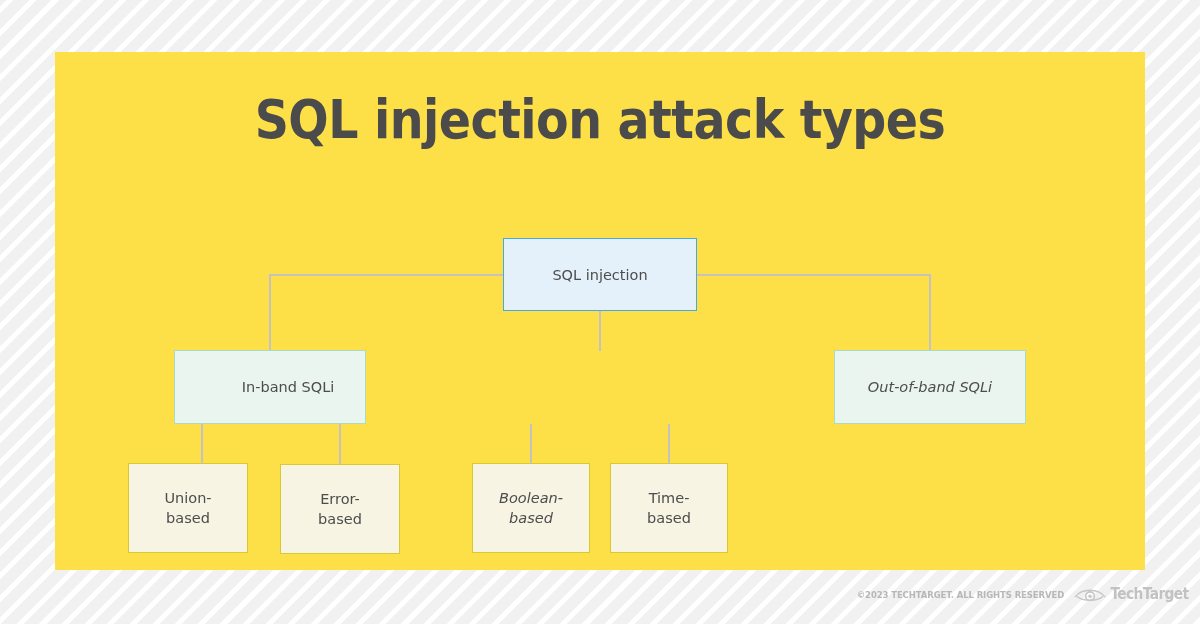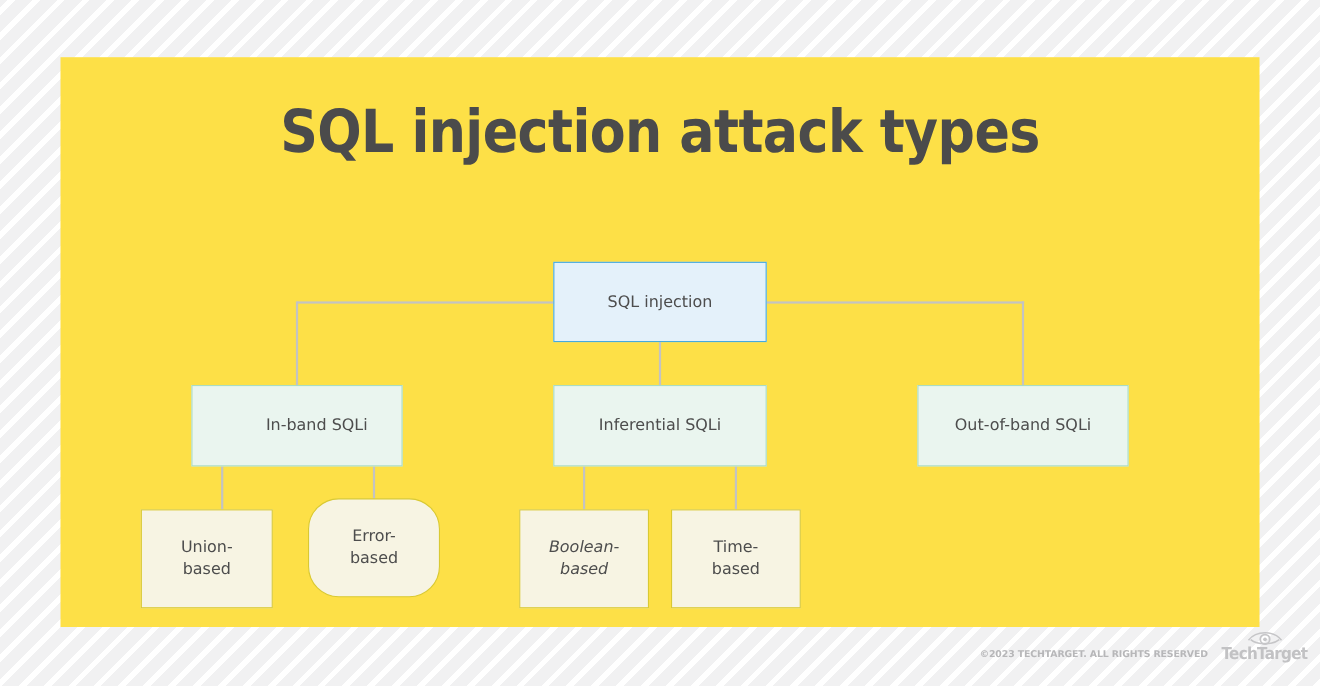--- a/index.html
+++ b/index.html
@@ -96,25 +96,25 @@
     background: #f7f4e3;
     border-color: #d9c933;
   }
 
   
   #node-sql-injection   { left: 503px; top: 190px; width: 194px; height: 73px; }
 
   
   #node-in-band         { left: 174px; top: 302px; width: 192px; height: 74px; padding-left: 36px; }
   #node-inferential     { left: 503px; top: 302px; width: 194px; height: 74px; }
-  #node-out-of-band     { left: 834px; top: 302px; width: 192px; height: 74px; }
+  #node-out-of-band     { left: 834px; top: 302px; width: 192px; height: 74px; font-style: italic; }
 
   
   #node-union-based     { left: 128px; top: 415px; width: 120px; height: 90px; }
-  #node-error-based     { left: 280px; top: 405px; width: 120px; height: 90px; border-radius: 28px; }
+  #node-error-based     { left: 280px; top: 416px; width: 120px; height: 90px; }
   #node-boolean-based   { left: 472px; top: 415px; width: 118px; height: 90px; font-style: italic; }
   #node-time-based      { left: 610px; top: 415px; width: 118px; height: 90px; }
 
   
   .conn {
     position: absolute;
     background: #c3c3c3;
   }
   .conn-v { width: 1.6px; }
   .conn-h { height: 1.6px; }
@@ -148,21 +148,21 @@
     font-family: "DejaVu Sans", sans-serif;
     font-size: 8.5px;
     font-weight: bold;
     letter-spacing: -0.1px;
     color: #b7b7b9;
     white-space: nowrap;
     padding-bottom: 2px;
   }
   #tt-logo {
     display: flex;
-    flex-direction: column;
+    flex-direction: row;
     align-items: center;
     line-height: 1;
   }
   #tt-wordmark {
     font-family: "DejaVu Sans", sans-serif;
     font-size: 15px;
     font-weight: bold;
     letter-spacing: -0.7px;
     color: #c2c2c4;
     transform: scaleX(0.92);
@@ -188,23 +188,20 @@
     <div class="conn conn-v" id="conn-inband-error-v"></div>
     <div class="conn conn-v" id="conn-inf-bool-v"></div>
     <div class="conn conn-v" id="conn-inf-time-v"></div>
 
     <div class="node node-root" id="node-sql-injection">
       <span class="label">SQL injection</span>
     </div>
 
     <div class="node node-mid" id="node-in-band">
       <span class="label">In-band SQLi</span>
-    </div>
-    <div class="node node-mid" id="node-inferential">
-      <span class="label">Inferential SQLi</span>
     </div>
     <div class="node node-mid" id="node-out-of-band">
       <span class="label">Out-of-band SQLi</span>
     </div>
 
     <div class="node node-leaf" id="node-union-based">
       <span class="label">
         <span>Union-</span><br>
         <span>based</span>
       </span>

